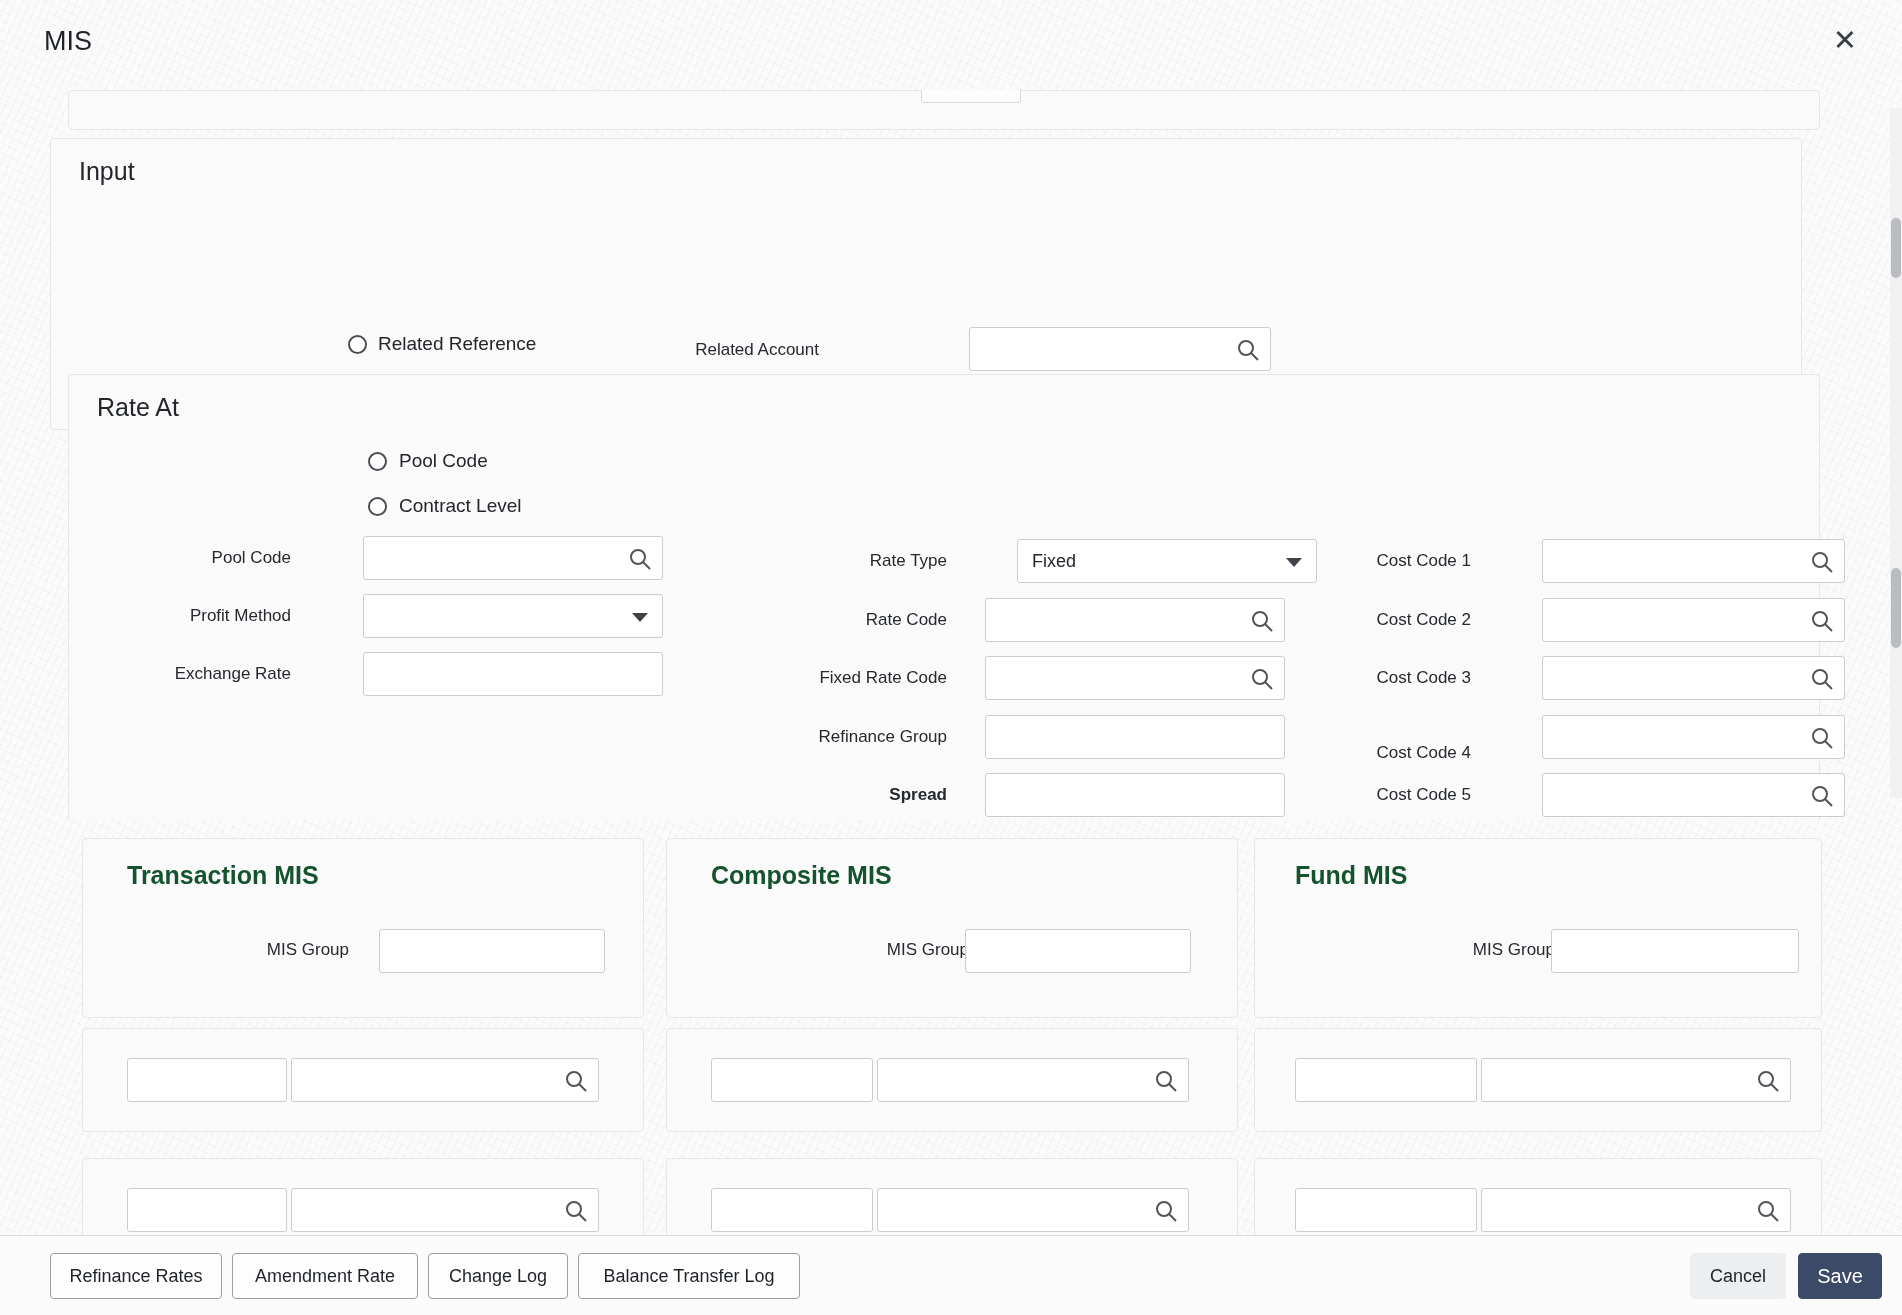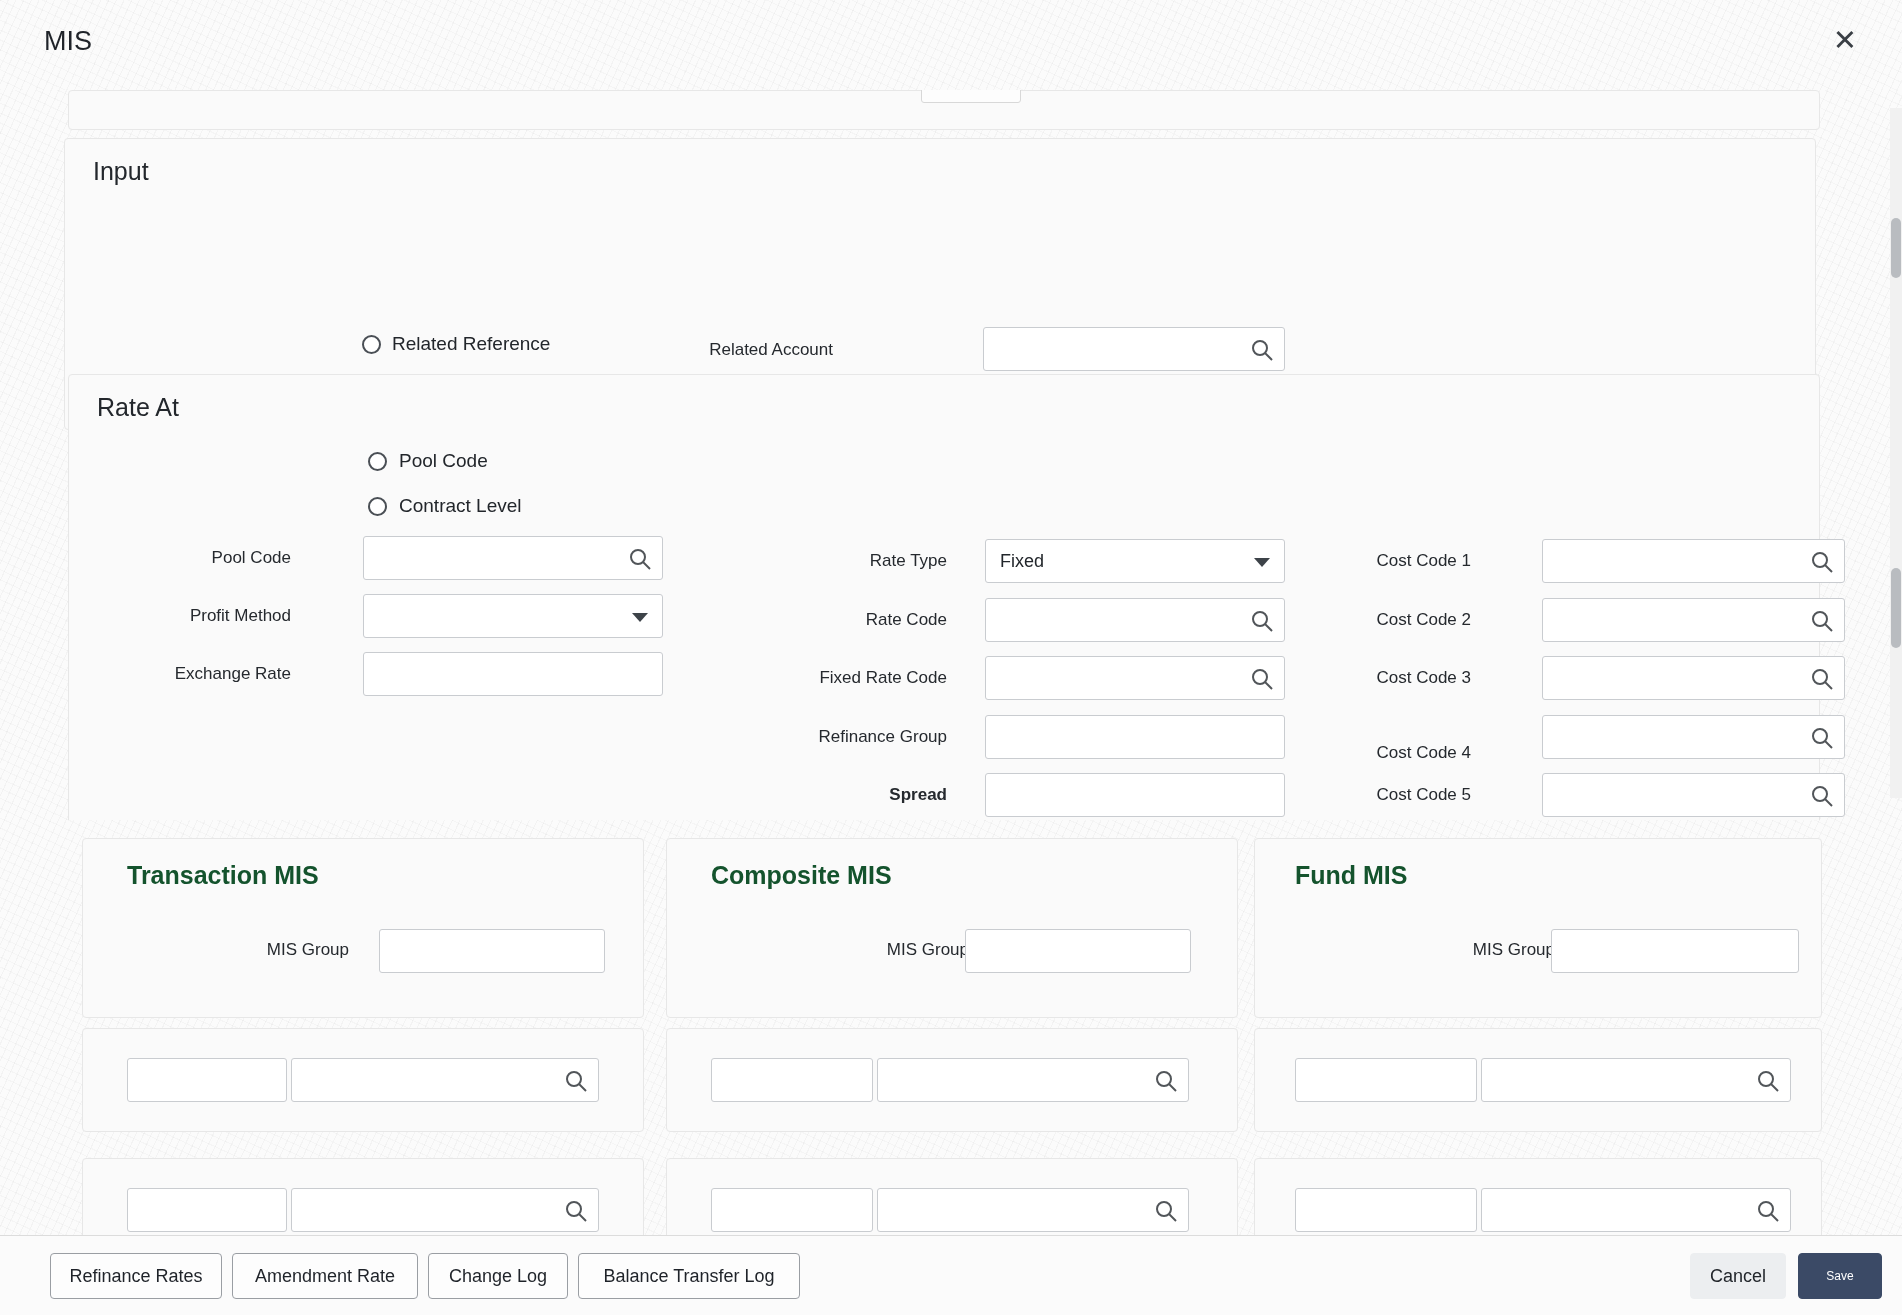--- a/index.html
+++ b/index.html
@@ -48,21 +48,21 @@
     border: 1px solid #e7e7e7;
     border-radius: 4px;
   }
   .panel-top {
     left: 68px; top: 0px; width: 1752px; height: 40px;
   }
   .stub-btn {
     position: absolute; left: 852px; top: -22px; width: 100px; height: 34px;
     border: 1px solid #d8d8d8; border-radius: 3px; background: #fdfdfd;
   }
-  .panel-input { left: 64px; top: 48px; width: 1752px; height: 292px; }
+  .panel-input { left: 50px; top: 48px; width: 1752px; height: 292px; }
   .panel-rate  { left: 68px; top: 284px; width: 1752px; height: 530px; }
 
   .section-title {
     position: absolute; font-size: 25px; color: #23272c; font-weight: 400;
   }
 
   .lbl {
     position: absolute; font-size: 17px; color: #25292e;
     text-align: right; line-height: 22px;
   }
@@ -125,21 +125,21 @@
   }
   .btn-cancel {
     position: absolute; right: 116px; top: 17px; height: 46px; width: 96px;
     background: #eceef0; border: 1px solid #eceef0; border-radius: 4px;
     font-size: 18px; color: #22262b; display: flex; align-items: center; justify-content: center;
     cursor: pointer;
   }
   .btn-save {
     position: absolute; right: 20px; top: 17px; height: 46px; width: 84px;
     background: #3b4a66; border: 1px solid #3b4a66; border-radius: 4px;
-    font-size: 12px; color: #ffffff; display: flex; align-items: center; justify-content: center;
+    font-size: 20px; color: #ffffff; display: flex; align-items: center; justify-content: center;
     cursor: pointer;
   }
 </style>
 </head>
 <body>
 
 <div class="screen">
 
   <div class="titlebar">
     <div class="app-title">MIS</div>
@@ -215,21 +215,21 @@
       <div class="lbl" style="left:94px; top:230px; width:128px;">Profit Method</div>
       <div class="field" style="left:294px; top:219px; width:300px;">
         <span class="sel-val"></span>
         <span class="dd-arrow"></span>
       </div>
 
       <div class="lbl" style="left:84px; top:288px; width:138px;">Exchange Rate</div>
       <div class="field" style="left:294px; top:277px; width:300px;"></div>
 
       <div class="lbl" style="left:740px; top:175px; width:138px;">Rate Type</div>
-      <div class="field" style="left:916px; top:164px; width:300px;">
+      <div class="field" style="left:948px; top:164px; width:300px;">
         <span class="sel-val">Fixed</span>
         <span class="dd-arrow"></span>
       </div>
 
       <div class="lbl" style="left:740px; top:234px; width:138px;">Rate Code</div>
       <div class="field" style="left:916px; top:223px; width:300px;">
         <span class="mag">
           <svg width="24" height="24" viewBox="0 0 24 24" fill="none" stroke="#2b3035" stroke-width="2">
             <circle cx="10" cy="10" r="7"></circle>
               <line x1="15" y1="15" x2="22" y2="22"></line>

